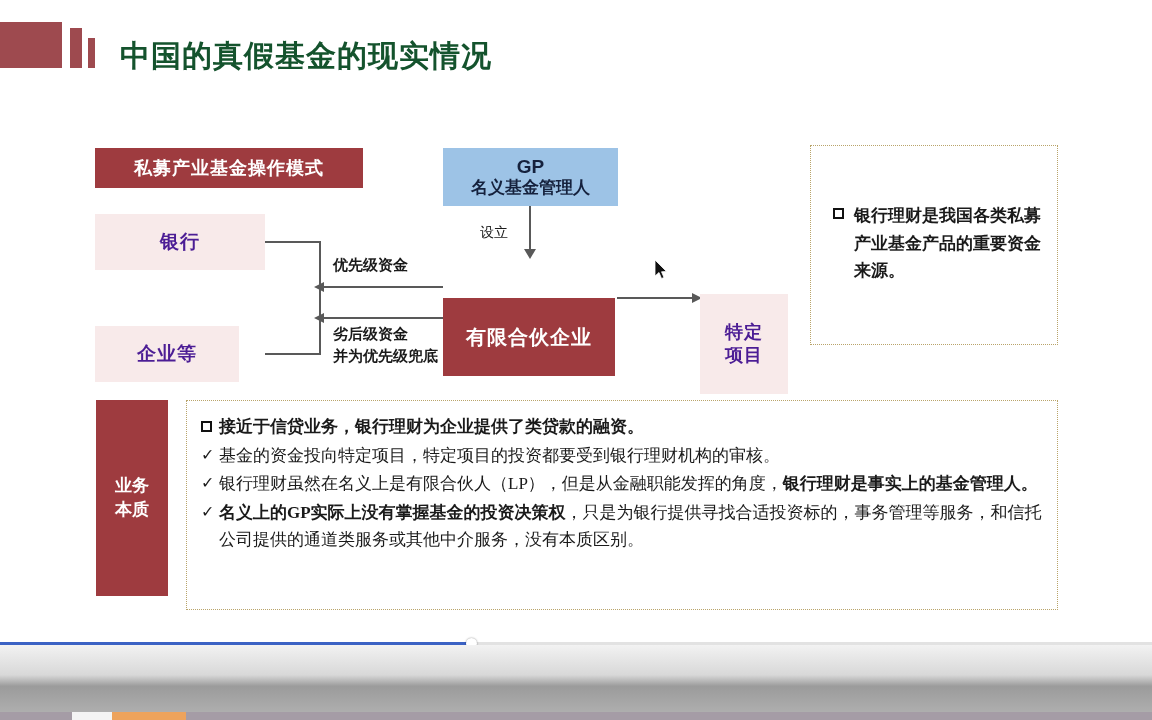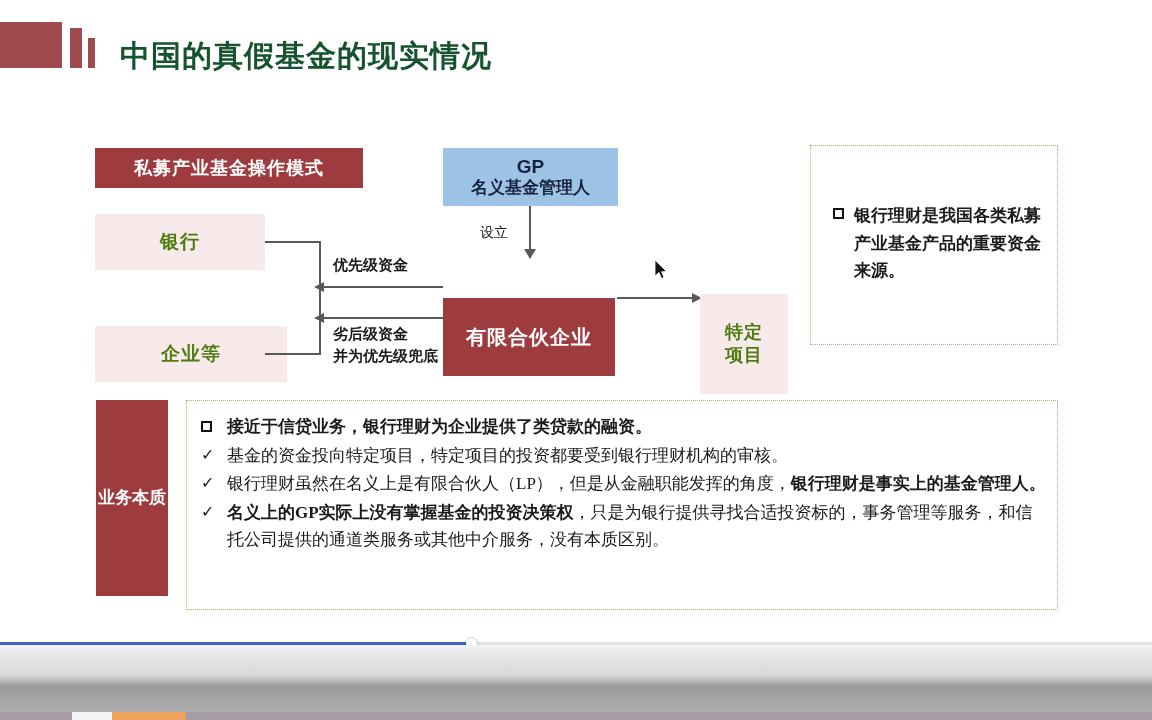--- a/index.html
+++ b/index.html
@@ -50,27 +50,27 @@
     width: 268px; height: 40px;
     background: #9e3b3f;
     color: #ffffff;
     font-size: 18px; font-weight: 700;
     display: flex; align-items: center; justify-content: center;
     letter-spacing: 1px;
   }
   .pinkbox {
     position: absolute;
     background: #f8eaea;
-    color: #4d7c0f;
+    color: #4c1d95;
     font-size: 19px; font-weight: 700;
     display: flex; align-items: center; justify-content: center;
     letter-spacing: 1px;
   }
   .box-bank  { left: 95px; top: 214px;  width: 170px; height: 56px; }
-  .box-ent   { left: 95px; top: 326px;  width: 192px; height: 56px; }
+  .box-ent   { left: 95px; top: 326px;  width: 144px; height: 56px; }
   .box-proj  {
     left: 700px; top: 258px; width: 88px; height: 100px;
     flex-direction: column; line-height: 1.28; font-size: 18px; margin-top: 36px;
   }
 
   .gpbox {
     position: absolute; left: 443px; top: 148px;
     width: 175px; height: 58px;
     background: #9dc3e6;
     color: #15213d;
@@ -171,29 +171,29 @@
     position: absolute; left: 186px; top: 400px;
     width: 872px; height: 210px;
     border: 1.5px dotted #b9a46a;
     box-sizing: border-box;
   }
   .essence-tab {
     position: absolute; left: 96px; top: 400px;
     width: 72px; height: 196px;
     background: #9e3b3f;
     color: #ffffff;
-    display: flex; flex-direction: row;
+    display: flex; flex-direction: column;
     align-items: center; justify-content: center;
     font-size: 17px; font-weight: 700; line-height: 1.4;
   }
   .bullets {
     position: absolute; left: 14px; top: 12px;
     width: 846px;
   }
-  .b-row { display: flex; gap: 8px; margin-bottom: 1px; }
+  .b-row { display: flex; gap: 0; margin-bottom: 1px; }
   .b-marker {
     flex: 0 0 auto; width: 18px;
     font-size: 17px; color: #1a1a1a;
     text-align: left;
     line-height: 1.62;
   }
   .b-body { font-size: 17px; line-height: 1.62; color: #1a1a1a; }
   .b-bold { font-weight: 700; }
   .b-norm { font-weight: 400; }
   .b-body .strong { font-weight: 700; }

